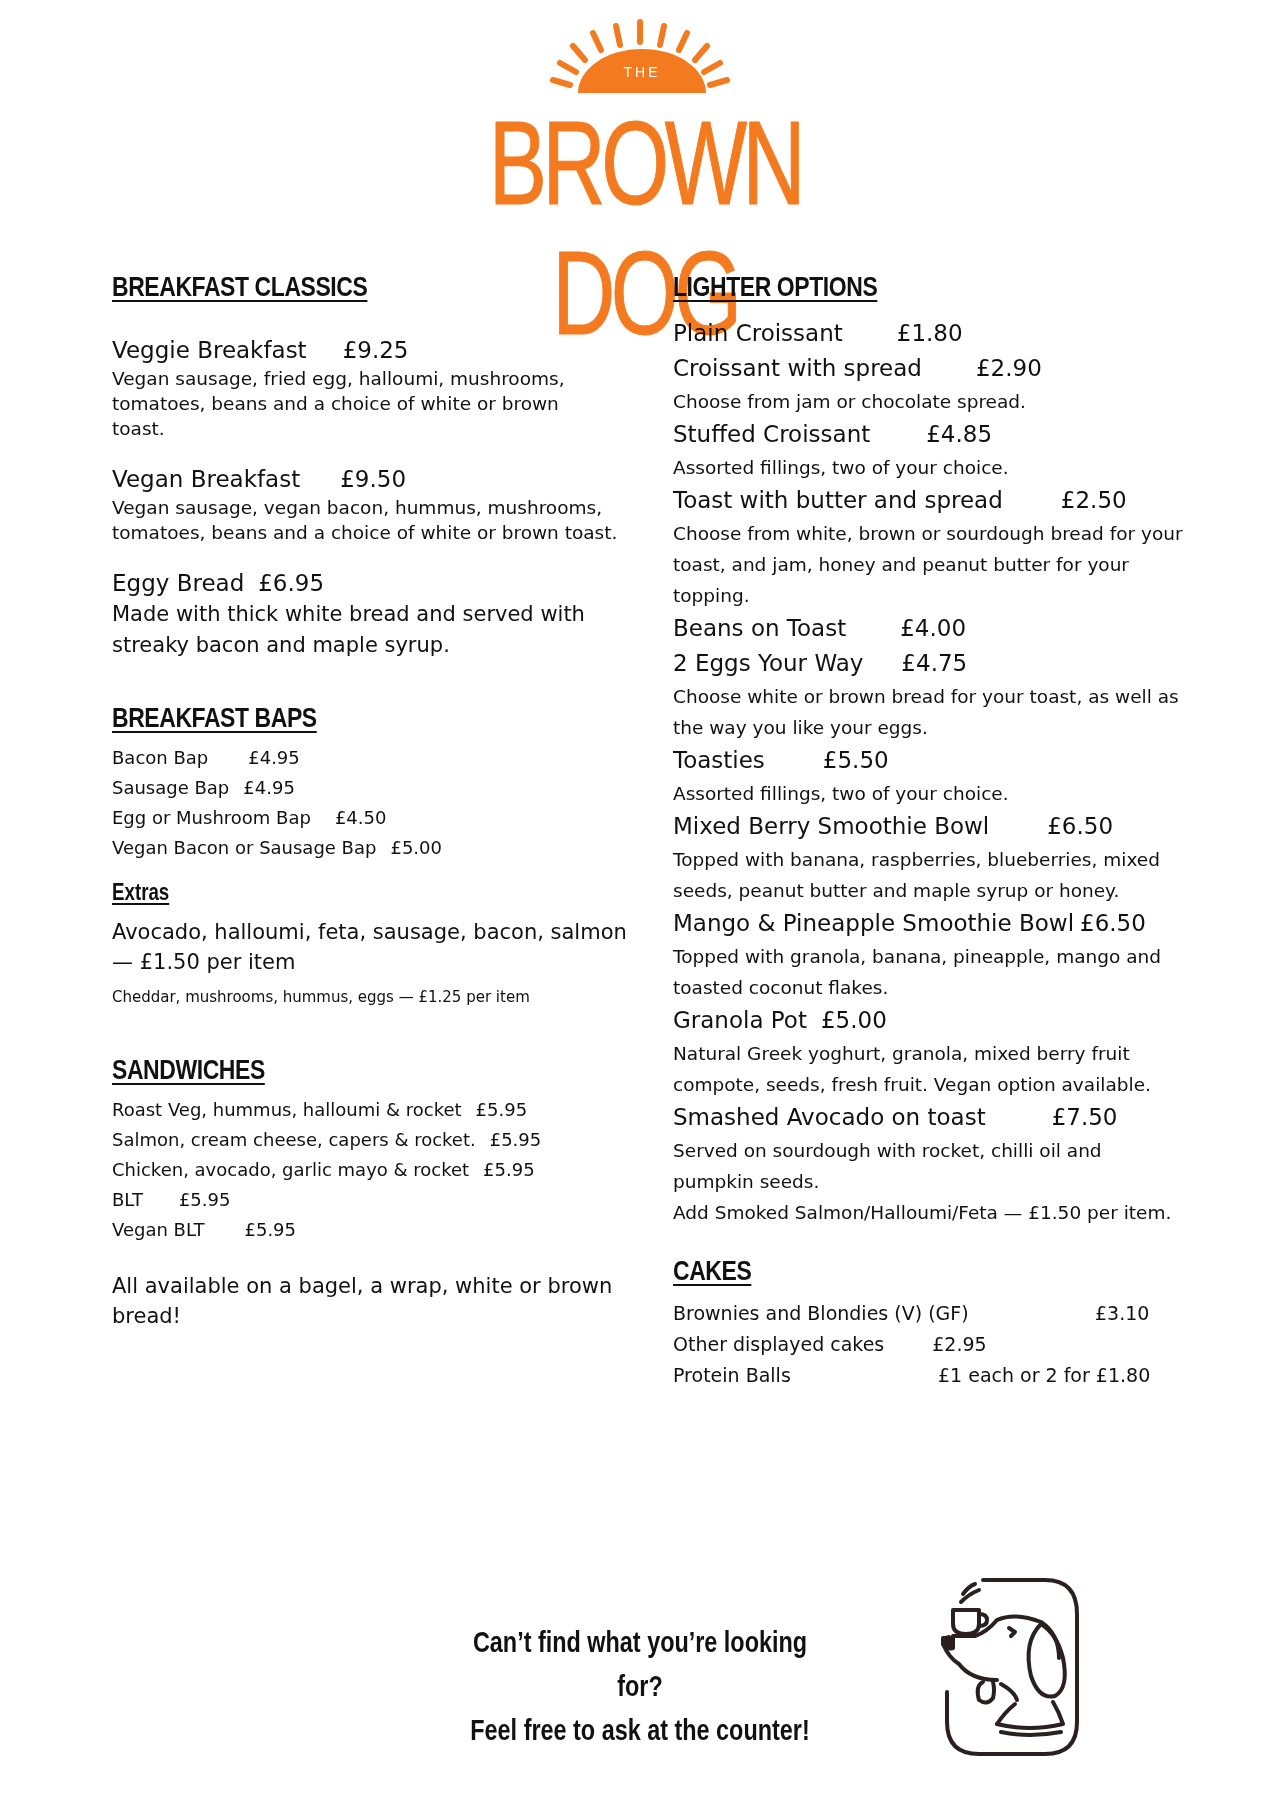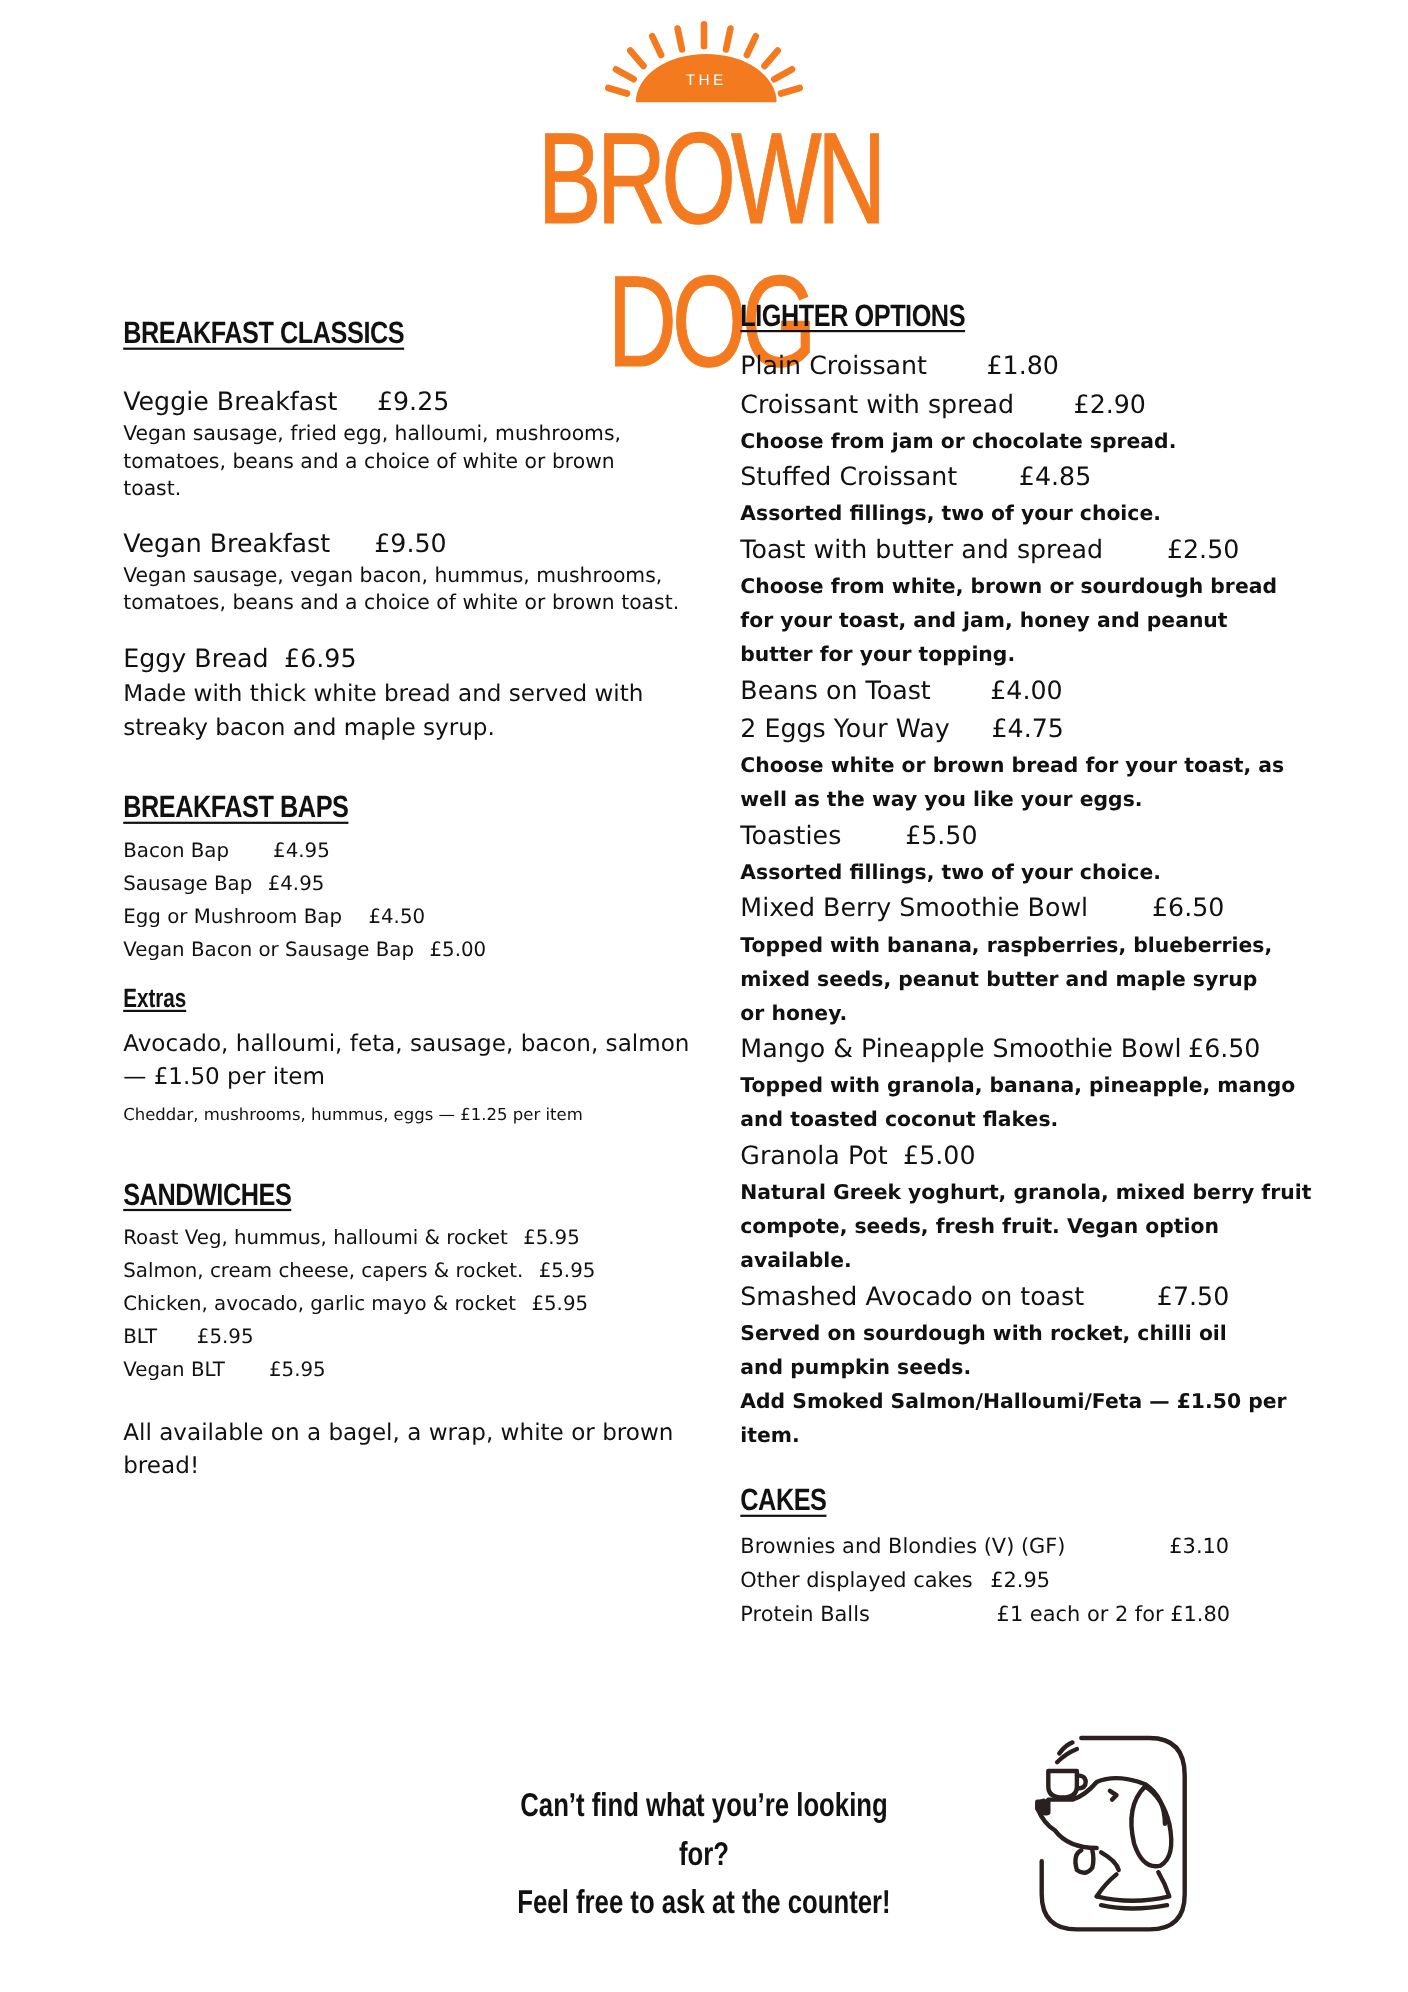--- a/index.html
+++ b/index.html
@@ -1,35 +1,35 @@
 <!DOCTYPE html>
 <html><head>
 <meta charset="utf-8">
 <style>
   html, body { margin:0; padding:0; background:#ffffff; }
   body { width:1280px; height:1811px; position:relative; overflow:hidden;
          font-family:"DejaVu Sans", "Liberation Sans", sans-serif; color:#111; }
   .logo { position:absolute; left:410px; top:18px; width:470px; height:215px; }
   .col { position:absolute; }
-  .col-left { left:112px; top:286px; width:540px; }
+  .col-left { left:112px; top:270px; width:540px; }
   .col-right { left:673px; top:270px; width:540px; }
   .heading { font-family:"Liberation Sans Narrow","Liberation Sans", sans-serif; font-weight:bold;
              font-size:28px; letter-spacing:-0.5px; transform:scaleX(0.82); transform-origin:left center;
              text-decoration:underline; text-decoration-thickness:2px; text-underline-offset:4px;
              margin:0; line-height:34px; white-space:nowrap; }
   .subheading { font-family:"Liberation Sans", sans-serif; font-weight:bold; font-size:24px;
                 transform:scaleX(0.78); transform-origin:left center; text-decoration:underline;
                 text-decoration-thickness:2px; text-underline-offset:3px; line-height:30px; white-space:nowrap; }
   .item-title { font-size:23px; line-height:32px; white-space:pre; }
   .item-desc { font-size:18.5px; line-height:25px; }
   .r .item-title { line-height:35px; }
-  .r .item-desc { line-height:31px;font-weight:bold; }
+  .r .item-desc { line-height:31px; }
   .price { margin-left:14px; }
   .line { font-size:18px; line-height:30px; white-space:pre; }
-  .cake { font-size:19px; line-height:31px; display:flex; white-space:nowrap; }
+  .cake { font-size:19px; line-height:31px; display:flex; white-space:nowrap;gap:32px; }
   .cake .n { width:233px; }
   .note { font-size:21px; line-height:30px; text-align:left; }
   .footer-text { position:absolute; left:400px; top:1620px; width:480px; text-align:center;
                  font-family:"Liberation Sans", sans-serif; font-weight:bold; font-size:30px;
                  line-height:44px; transform:scaleX(0.78); transform-origin:center; }
   .dog { position:absolute; left:935px; top:1572px; width:150px; height:190px; }
 </style>
 </head>
 <body>
 

